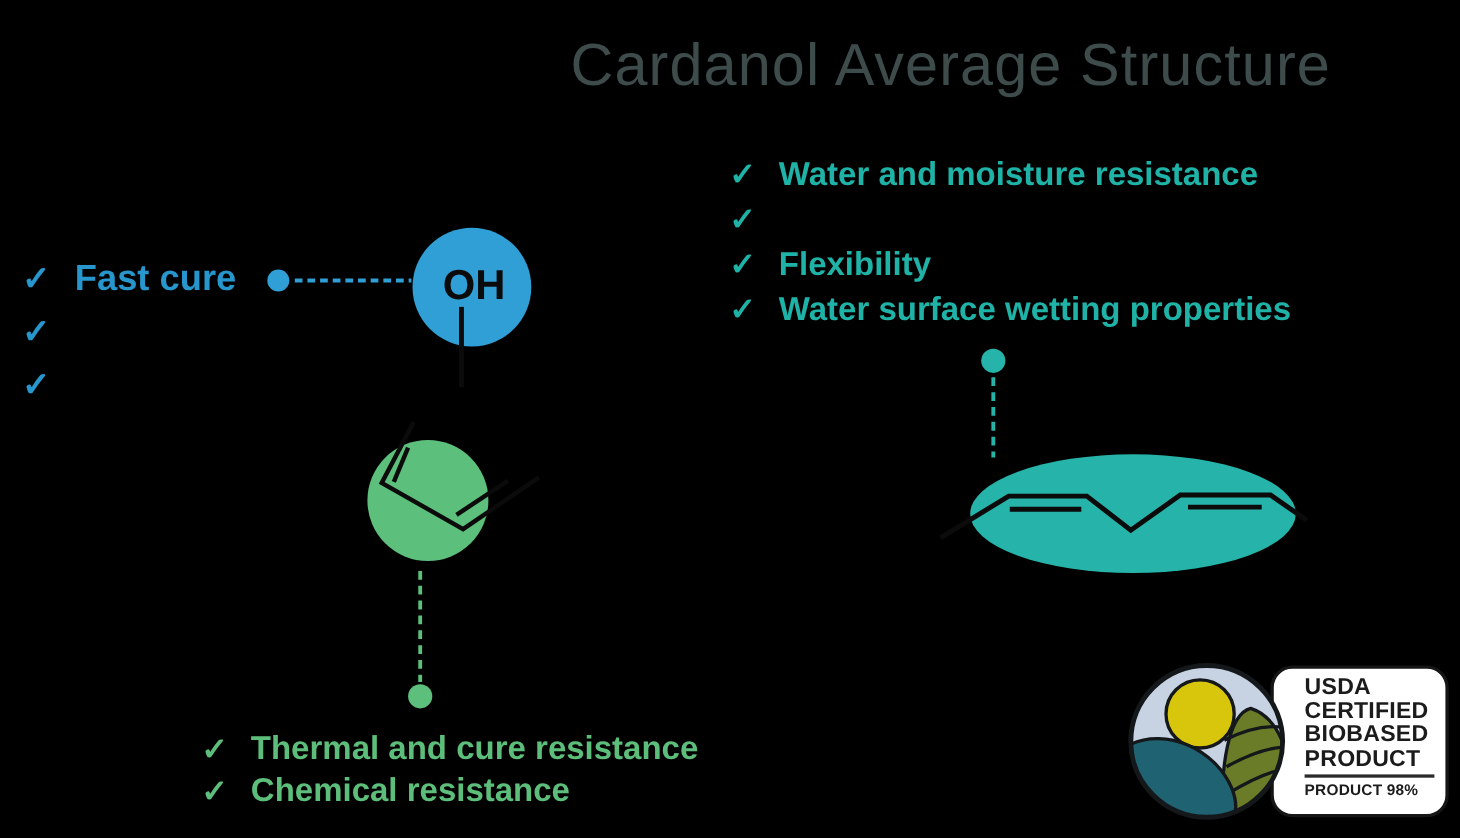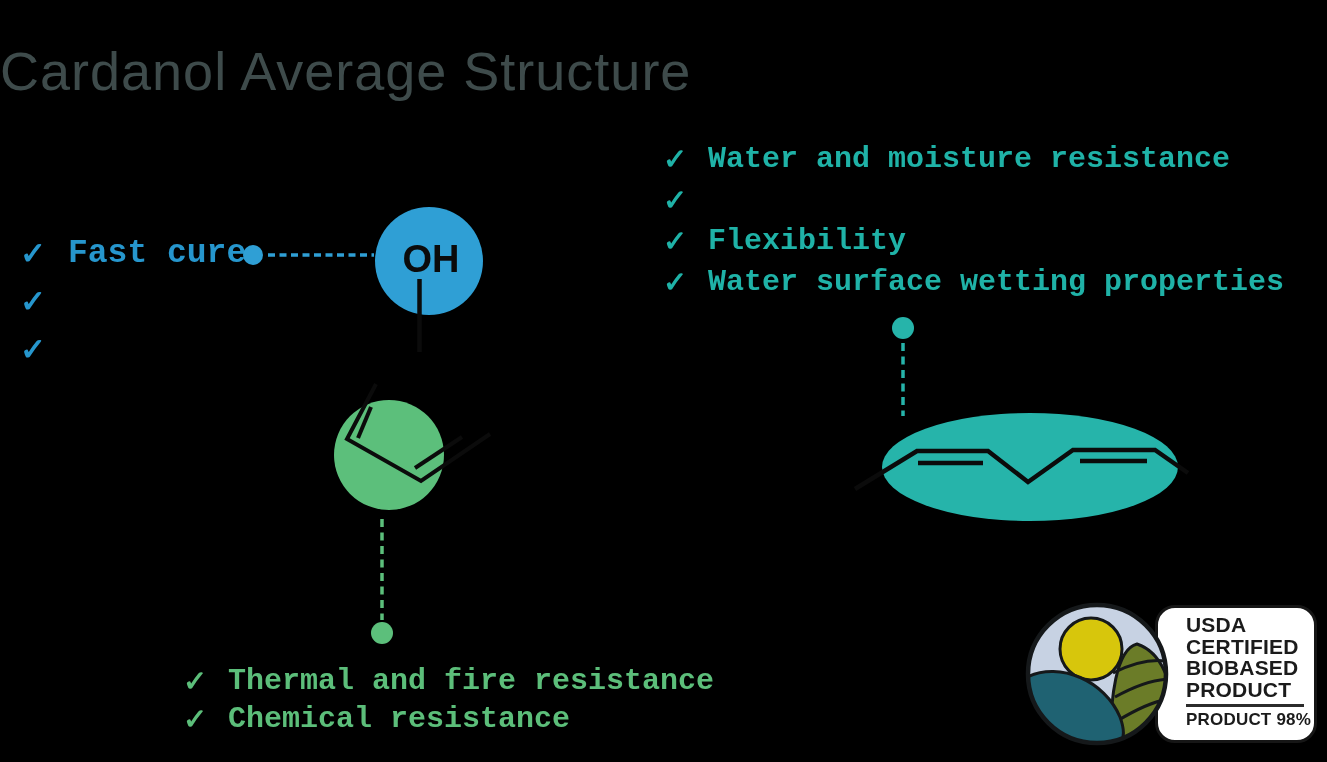--- a/index.html
+++ b/index.html
@@ -10,34 +10,34 @@
   .canvas {
     position: relative;
     width: 1327px;
     height: 762px;
     background: #000;
     overflow: hidden;
     font-family: "Liberation Sans", sans-serif;
   }
   .title {
     position: absolute;
-    top: 40px;
+    top: 28px;
     left: 0;
     width: 1210px;
-    text-align: left;
+    text-align: right;
     font-size: 54px;
     font-weight: 400;
     letter-spacing: 1px;
     color: #3E4B4B;
     white-space: nowrap;
   }
   .list { position: absolute; }
   .row { display: flex; align-items: center; white-space: nowrap; }
   .check { display: inline-block; font-weight: bold; }
-  .label { font-weight: bold; font-family: Liberation Mono, monospace; }
+  .label { font-weight: bold; }
 
   .list-blue { left: 20px; top: 229px; color: #2696CD; font-size: 33px; }
   .list-blue .row { height: 48px; }
   .list-blue .check { width: 48px; font-size: 31px; }
 
   .list-teal { left: 663px; top: 138px; color: #1FB2A7; font-size: 30px; }
   .list-teal .row { height: 41px; }
   .list-teal .check { width: 45px; font-size: 29px; }
 
   .list-green { left: 183px; top: 662px; color: #5CBE7A; font-size: 30px; }
@@ -76,21 +76,21 @@
     line-height: 21.5px;
     letter-spacing: 0.2px;
   }
   .badge-rule {
     width: 118px;
     height: 3px;
     background: #2b2b2b;
     margin: 4px 0 3px 0;
   }
   .badge-footer {
-    font-size: 17px;
+    font-size: 14px;
     font-weight: bold;
     letter-spacing: 0.2px;
   }
   .badge-logo {
     position: absolute;
     left: 0;
     top: 0;
   }
 </style>
 </head>
@@ -127,21 +127,21 @@
     </div>
     <div class="row">
       <span class="check">✓</span>
       <span class="label">Water surface wetting properties</span>
     </div>
   </div>
 
   <div class="list list-green">
     <div class="row">
       <span class="check">✓</span>
-      <span class="label">Thermal and fire resistance</span>
+      <span class="label">Thermal and cure resistance</span>
     </div>
     <div class="row">
       <span class="check">✓</span>
       <span class="label">Chemical resistance</span>
     </div>
   </div>
 
   <svg class="art" width="1327" height="762" viewBox="0 0 1327 762">
 
     <circle cx="429" cy="261" r="54" fill="#2F9FD5"></circle>

